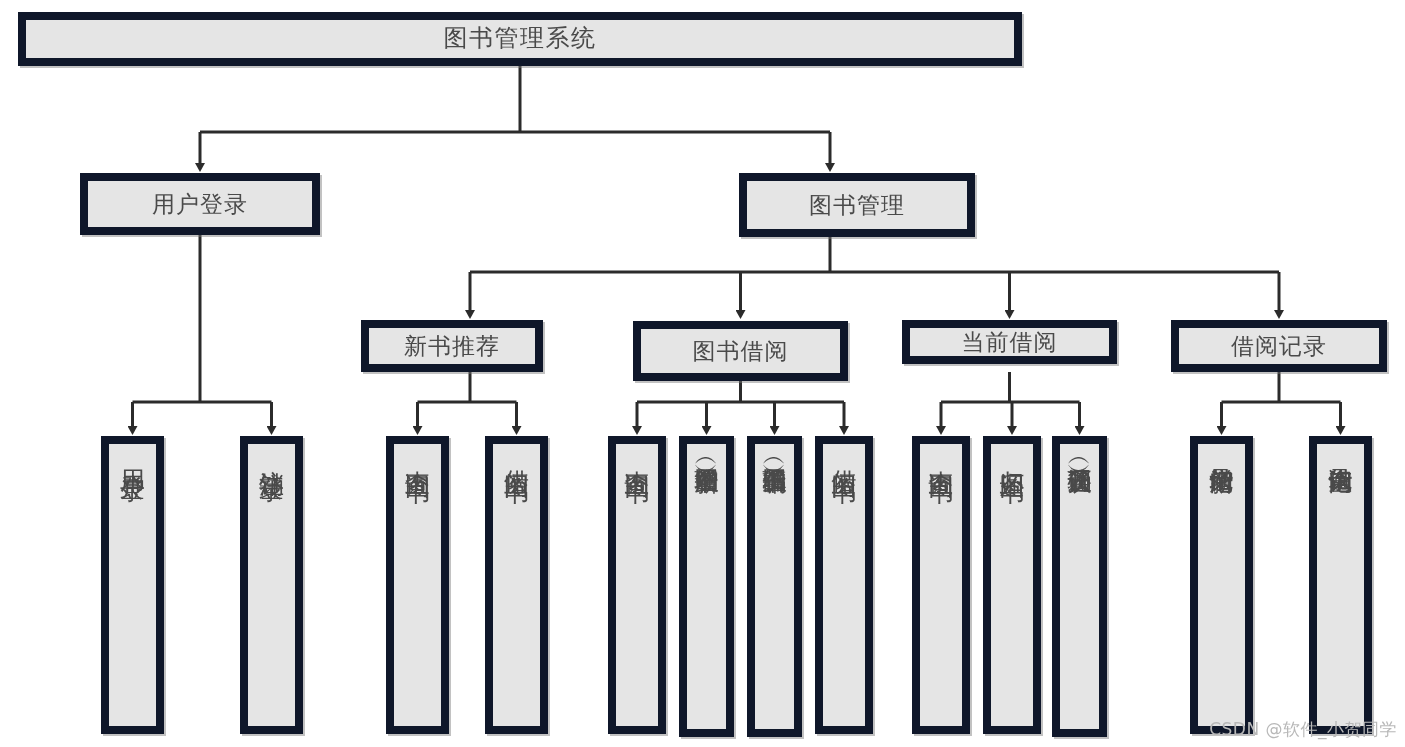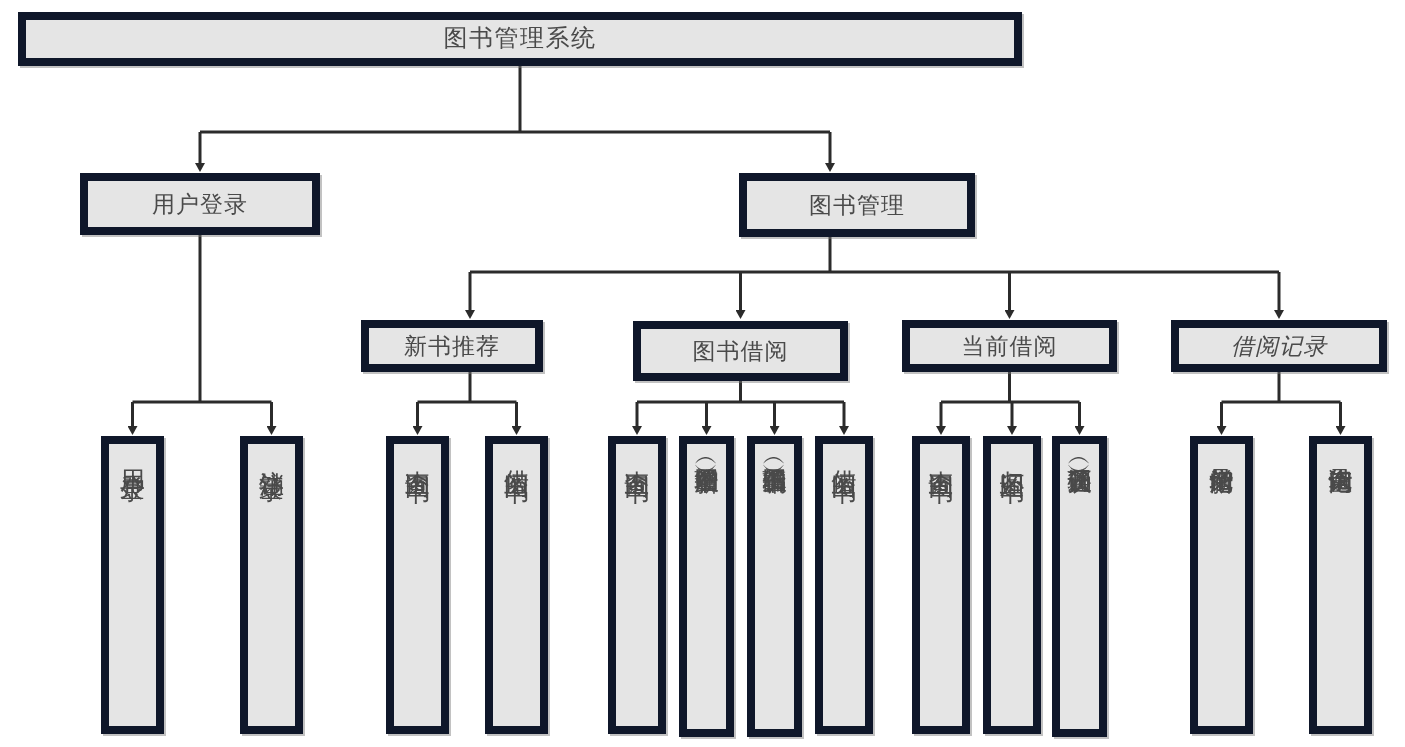--- a/index.html
+++ b/index.html
@@ -135,24 +135,24 @@
       </div>
       <div class="node horiz" style="left: 712px; top: 173px; width: 236px; height: 64px; margin-left: 27px;">
         <span class="label">图书管理</span>
       </div>
       <div class="node horiz" style="left: 361px; top: 320px; width: 182px; height: 52px;">
         <span class="label">新书推荐</span>
       </div>
       <div class="node horiz" style="left: 633px; top: 304px; width: 215px; height: 60px; margin-top: 17px;">
         <span class="label">图书借阅</span>
       </div>
-      <div class="node horiz" style="left: 902px; top: 320px; width: 215px; height: 52px;">
+      <div class="node horiz" style="left: 902px; top: 320px; width: 215px; height: 44px;">
         <span class="label">当前借阅</span>
       </div>
-      <div class="node horiz" style="left: 1171px; top: 320px; width: 216px; height: 52px; font-style: italic;">
+      <div class="node horiz" style="left: 1171px; top: 320px; width: 216px; height: 52px;">
         <span class="label">借阅记录</span>
       </div>
       <div class="node vert" style="left: 101px; top: 436px; width: 63px; height: 298px;">
         <span class="label">用户登录</span>
       </div>
       <div class="node vert" style="left: 240px; top: 436px; width: 63px; height: 298px;">
         <span class="label">注销登录</span>
       </div>
       <div class="node vert" style="left: 386px; top: 436px; width: 63px; height: 298px;">
         <span class="label">查询图书</span>
@@ -182,13 +182,14 @@
         <span class="label">确认归还（管理员）</span>
       </div>
       <div class="node vert tight" style="left: 1190px; top: 436px; width: 63px; height: 298px;">
         <span class="label">新增借阅记录</span>
       </div>
       <div class="node vert tight" style="left: 1309px; top: 436px; width: 63px; height: 298px;">
         <span class="label">查询借阅记录</span>
       </div>
     </div>
 
+  <div class="watermark">CSDN @软件_小贺同学</div>
 </div>
 
 </body></html>

